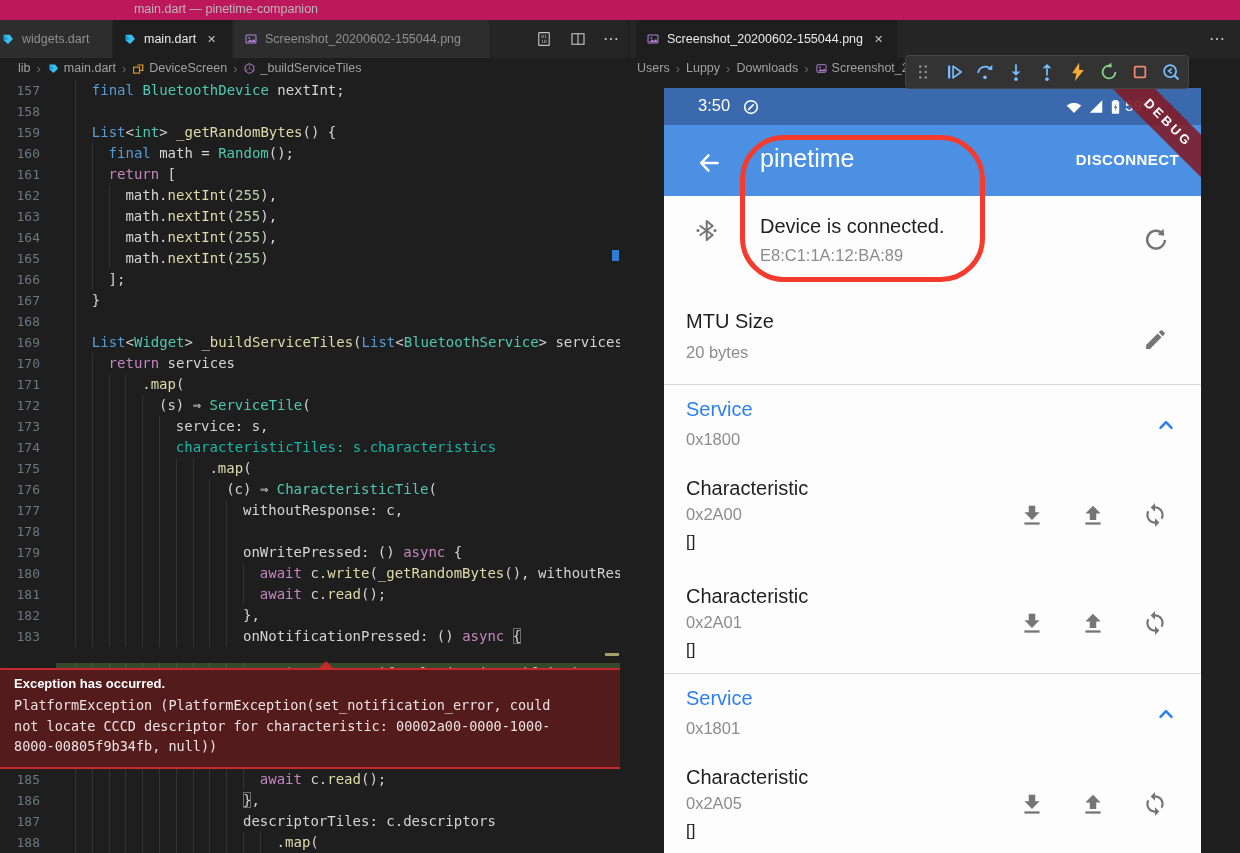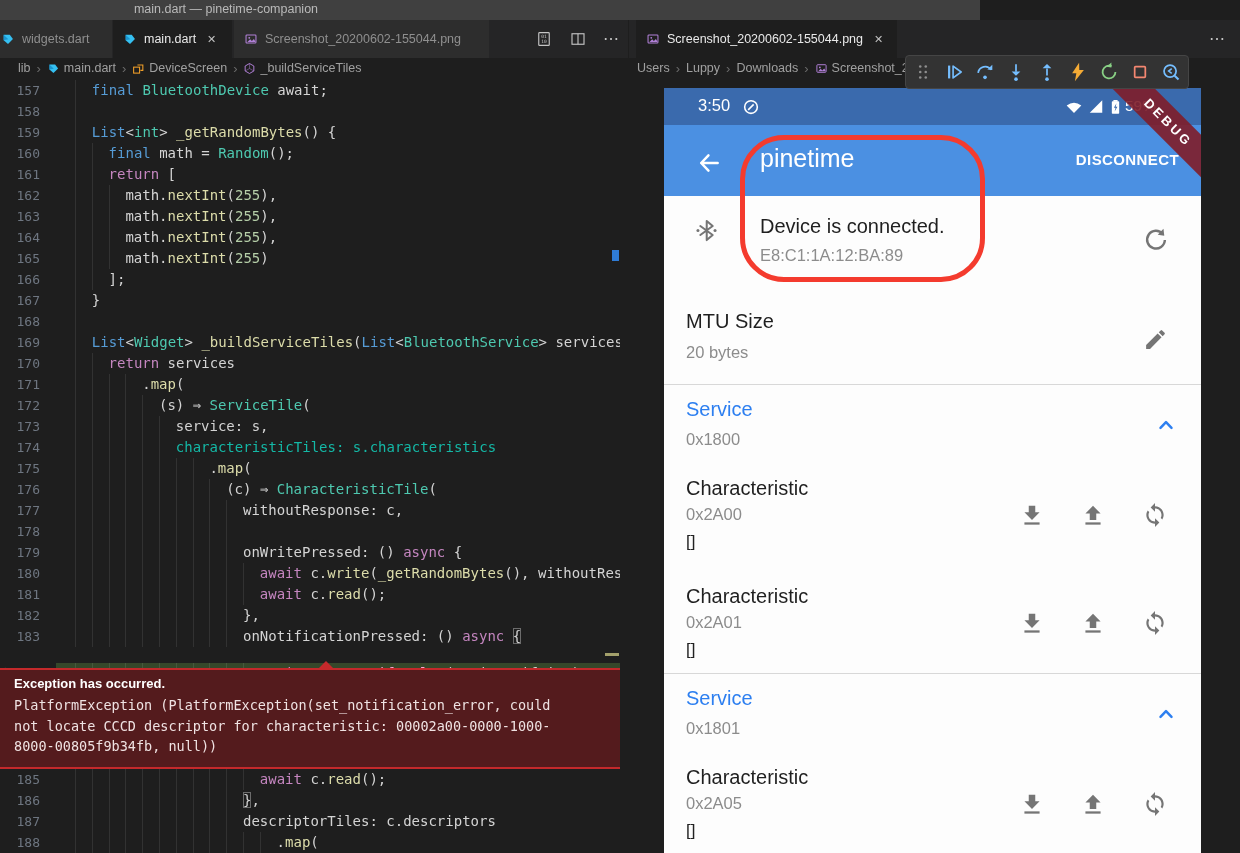--- a/index.html
+++ b/index.html
@@ -1,21 +1,21 @@
 <!DOCTYPE html>
 <html><head>
 <meta charset="utf-8">
 <style>
   * { margin:0; padding:0; box-sizing:border-box; }
   html,body { width:1240px; height:853px; overflow:hidden; background:#1e1e1e;
               font-family:"Liberation Sans", sans-serif; }
   .screen { position:relative; width:1240px; height:853px; background:#1e1e1e; overflow:hidden; }
 
   
-  .titlebar { position:absolute; left:0; top:0; width:980px; height:20px; background:#404040; }
+  .titlebar { position:absolute; left:0; top:0; width:1240px; height:20px; background:#be185d; }
   .titlebar .ttl { position:absolute; left:0; top:2px; width:452px; text-align:center;
                    color:#b9b9b9; font-size:12.5px; }
 
   
   .group { position:absolute; top:20px; height:833px; }
   .group-left { left:0; width:628px; }
   .group-right { left:629px; width:611px; background:#1e1e1e; }
 
   .tabs { position:absolute; left:0; top:0; right:0; height:38px; background:#252526; }
   .tab { position:absolute; top:0; height:38px; display:flex; align-items:center; gap:7px;
@@ -182,21 +182,21 @@
           </span>
         <span>_buildServiceTiles</span>
         </span>
     </div>
 
     <div class="code-area">
       <div>
           <div class="code-line" style="top: 2px;">
             <span class="ln">157</span>
             <span class="guides" style="width: 2px;"></span>
-            <span class="ctext" style="left: 91.8px;"><span style="color: rgb(86, 156, 214);">final </span><span style="color: rgb(78, 201, 176);">BluetoothDevice </span><span style="color: rgb(212, 212, 212);">await;</span></span>
+            <span class="ctext" style="left: 91.8px;"><span style="color: rgb(86, 156, 214);">final </span><span style="color: rgb(78, 201, 176);">BluetoothDevice </span><span style="color: rgb(212, 212, 212);">nextInt;</span></span>
           </div>
           <div class="code-line" style="top: 23px;">
             <span class="ln">158</span>
             <span class="guides" style="width: 2px;"></span>
             <span class="ctext" style="left: 91.8px;"></span>
           </div>
           <div class="code-line" style="top: 44px;">
             <span class="ln">159</span>
             <span class="guides" style="width: 2px;"></span>
             <span class="ctext" style="left: 91.8px;"><span style="color: rgb(86, 156, 214);">List</span><span style="color: rgb(212, 212, 212);">&lt;</span><span style="color: rgb(78, 201, 176);">int</span><span style="color: rgb(212, 212, 212);">&gt; </span><span style="color: rgb(220, 220, 170);">_getRandomBytes</span><span style="color: rgb(212, 212, 212);">() {</span></span>

